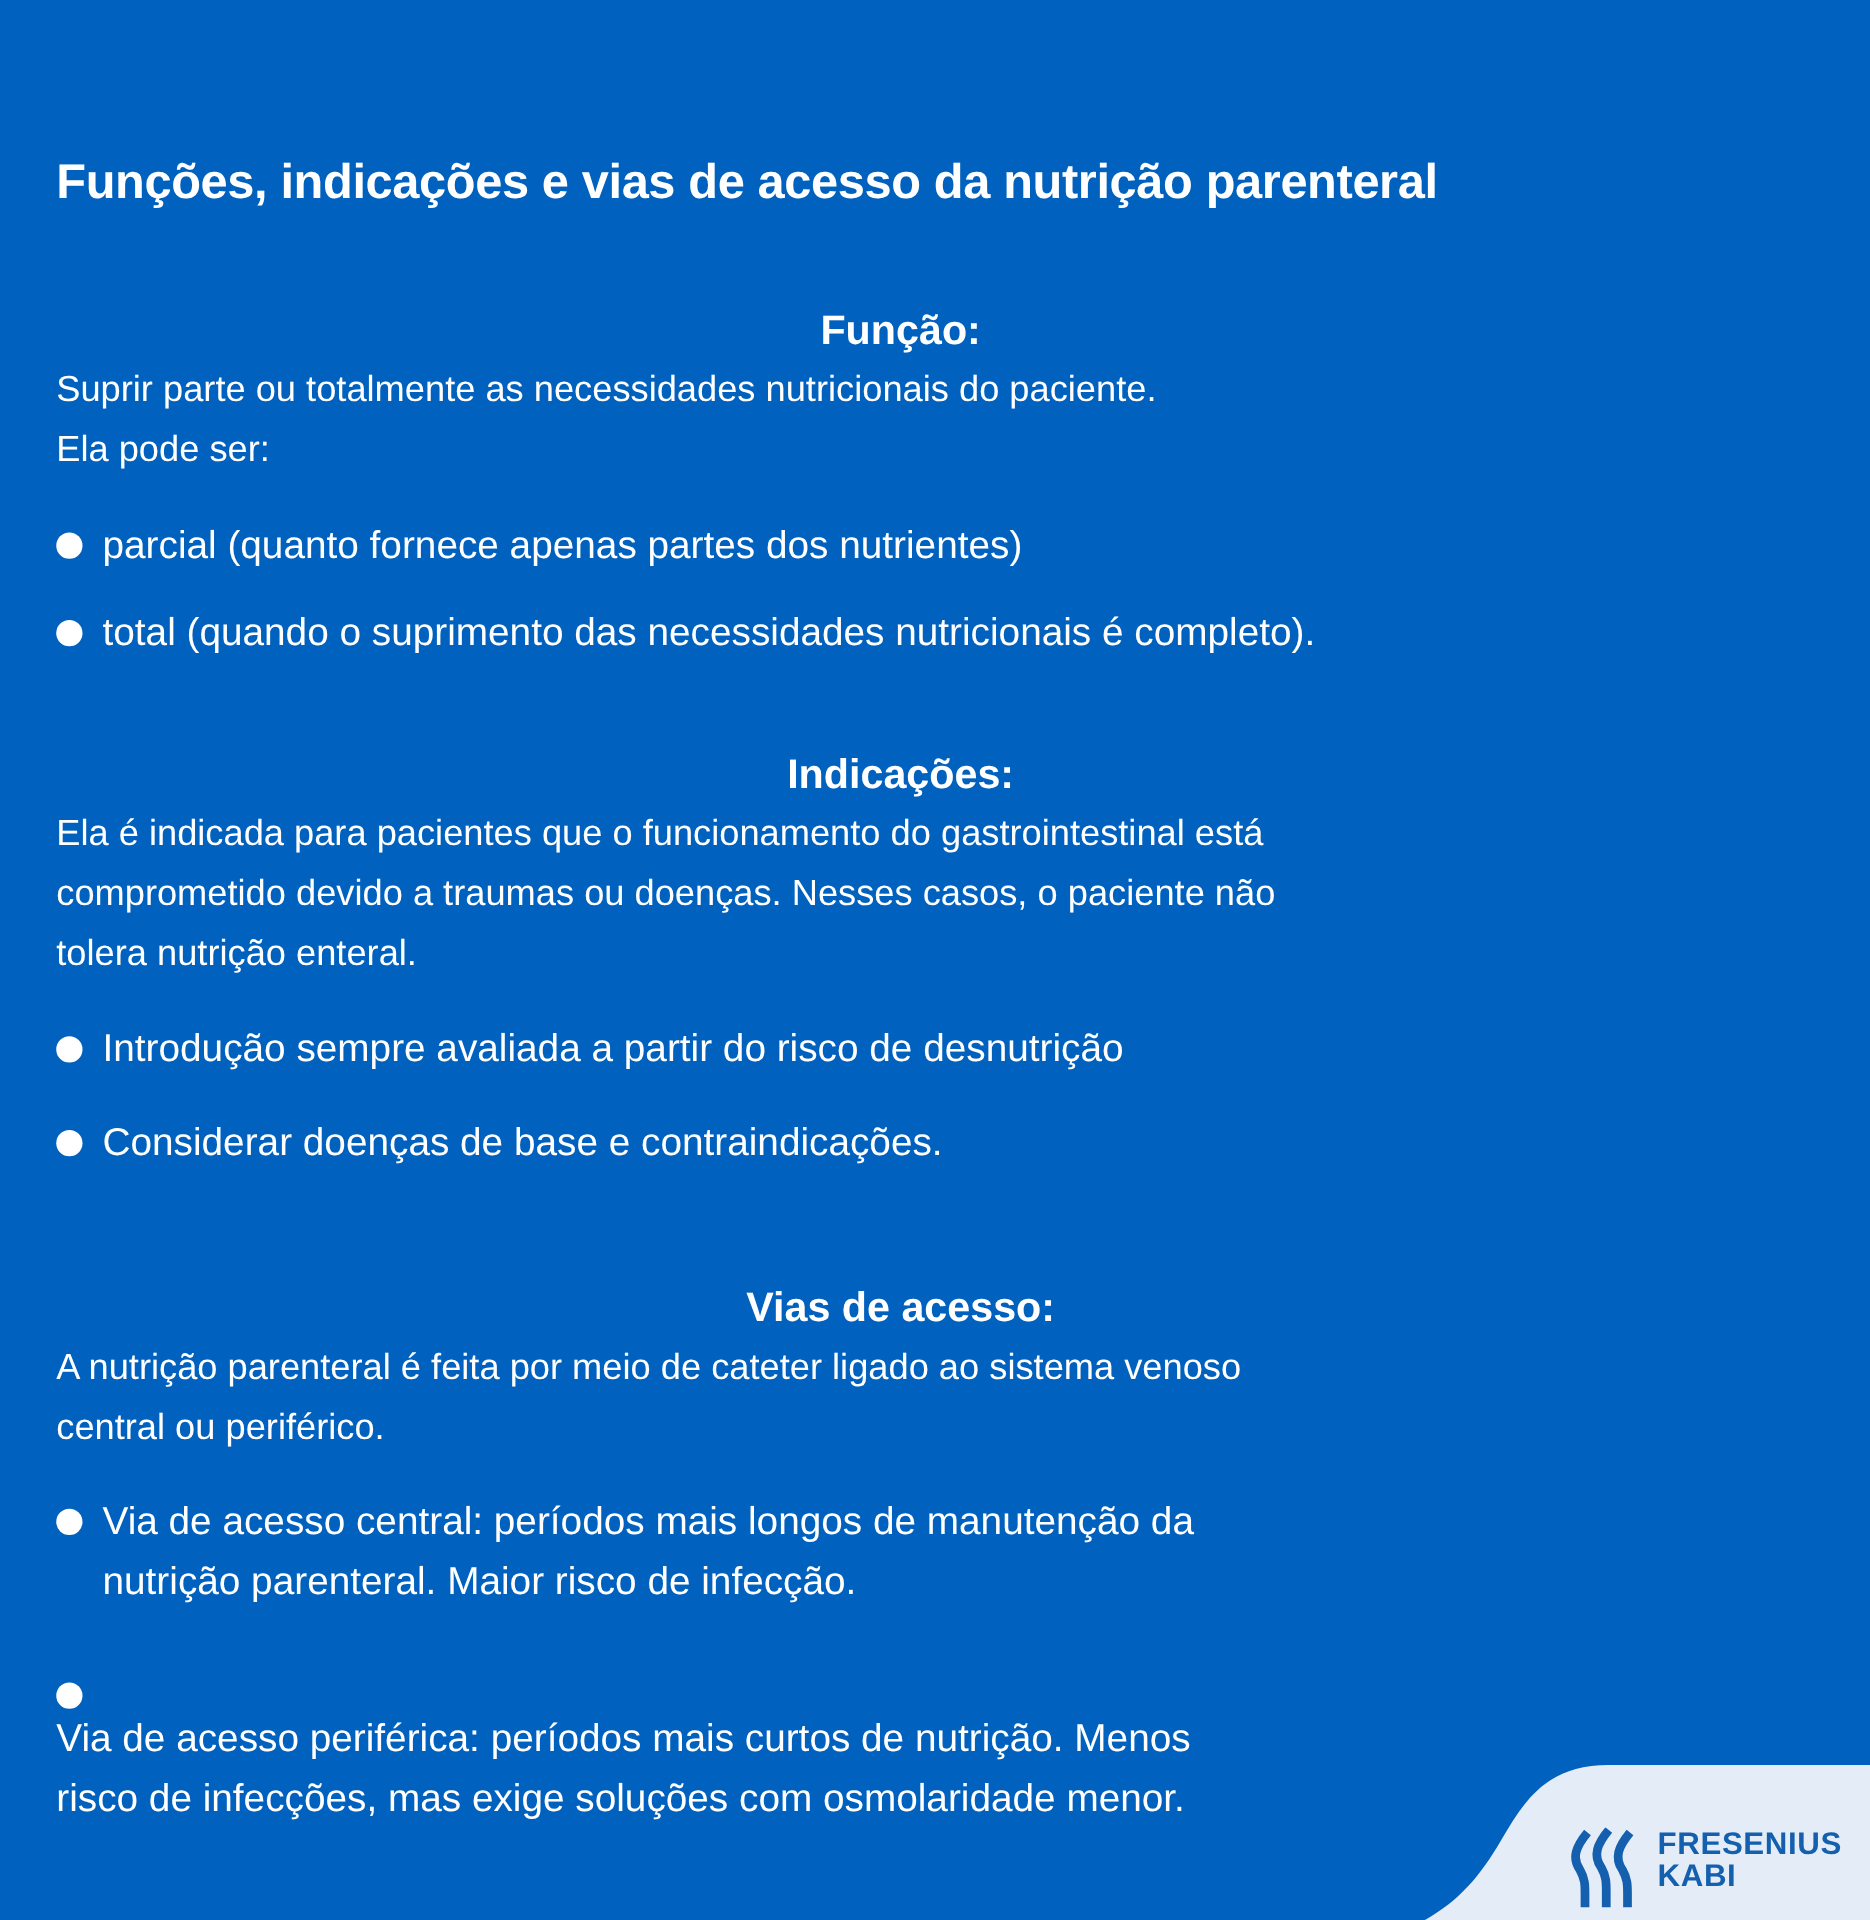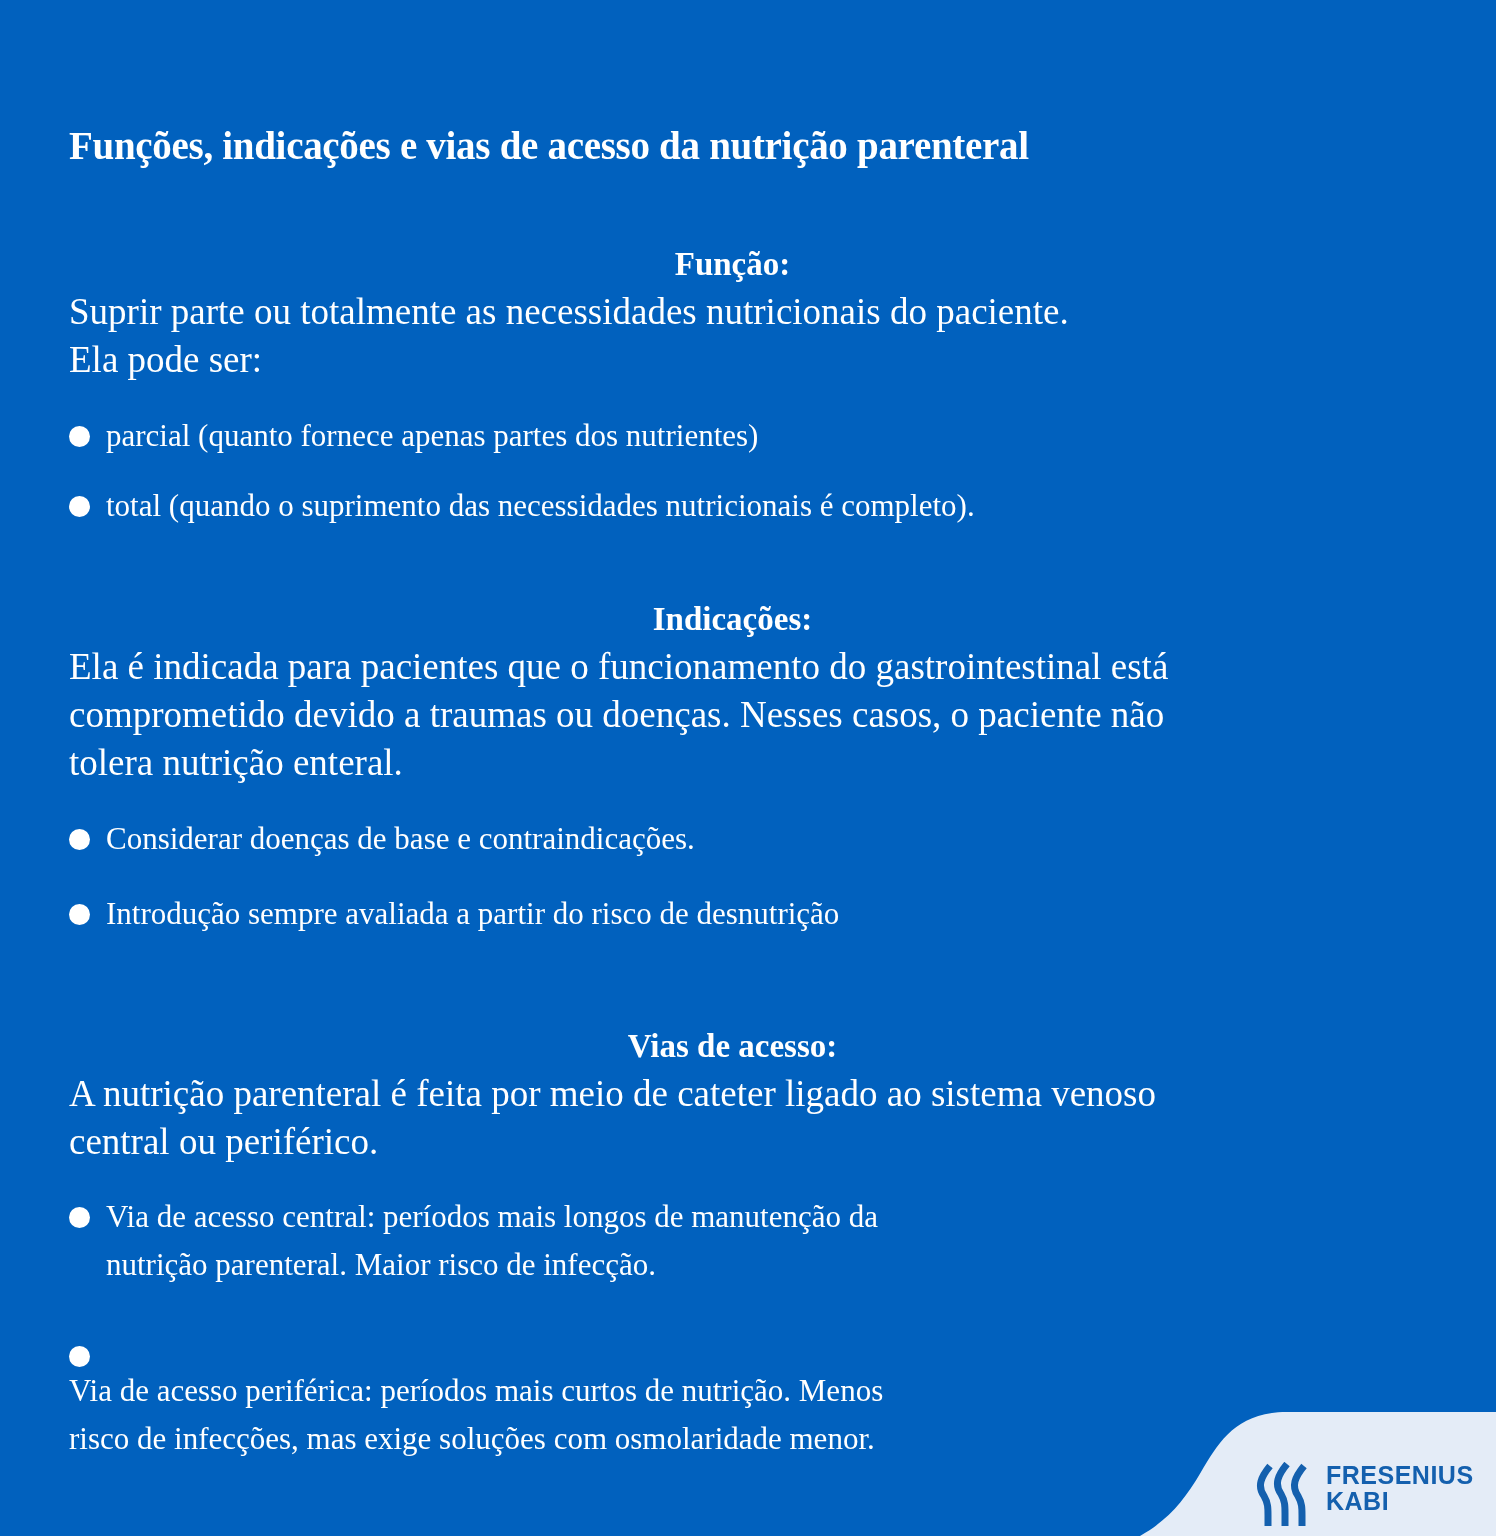--- a/index.html
+++ b/index.html
@@ -12,38 +12,38 @@
   body { margin: 0; background: #222; }
   .slide {
     position: relative;
     width: 1496px;
     height: 1536px;
     background: var(--color-background);
     color: var(--color-text);
     font-family: "Liberation Sans", sans-serif;
     overflow: hidden;
   }
-  .content { padding: 122px 100px 0 69px; font-family: Liberation Serif, serif; }
+  .content { padding: 122px 100px 0 45px; }
   h1.title {
     margin: 0;
     font-size: 39px;
     line-height: 48px;
     font-weight: bold;
     letter-spacing: -0.3px;
   }
   section h2 {
     margin: 0;
     font-size: 33px;
     line-height: 48px;
     font-weight: bold;
     text-align: center;
   }
   .intro {
     margin: 0;
-    font-size: 37px;
+    font-size: 29px;
     line-height: 48px;
     white-space: pre-line;
   }
   section ul {
     list-style: none;
     margin: 28px 0 0 0;
     padding: 0;
   }
   section li {
     display: flex;
@@ -119,25 +119,25 @@
     </section>
 
     <section class="s2">
       <h2>Indicações:</h2>
       <p class="intro">Ela é indicada para pacientes que o funcionamento do gastrointestinal está
 comprometido devido a traumas ou doenças.  Nesses casos, o paciente não
 tolera nutrição enteral.</p>
       <ul>
         <li>
           <span class="dot"></span>
-          <span class="li-text">Considerar doenças de base e contraindicações.</span>
+          <span class="li-text">Introdução sempre avaliada a partir do risco de desnutrição</span>
         </li>
         <li>
           <span class="dot"></span>
-          <span class="li-text">Introdução sempre avaliada a partir do risco de desnutrição</span>
+          <span class="li-text">Considerar doenças de base e contraindicações.</span>
         </li>
       </ul>
     </section>
 
     <section class="s3">
       <h2>Vias de acesso:</h2>
       <p class="intro">A nutrição parenteral é feita por meio de cateter ligado ao sistema venoso
 central ou periférico.</p>
       <ul>
         <li>

